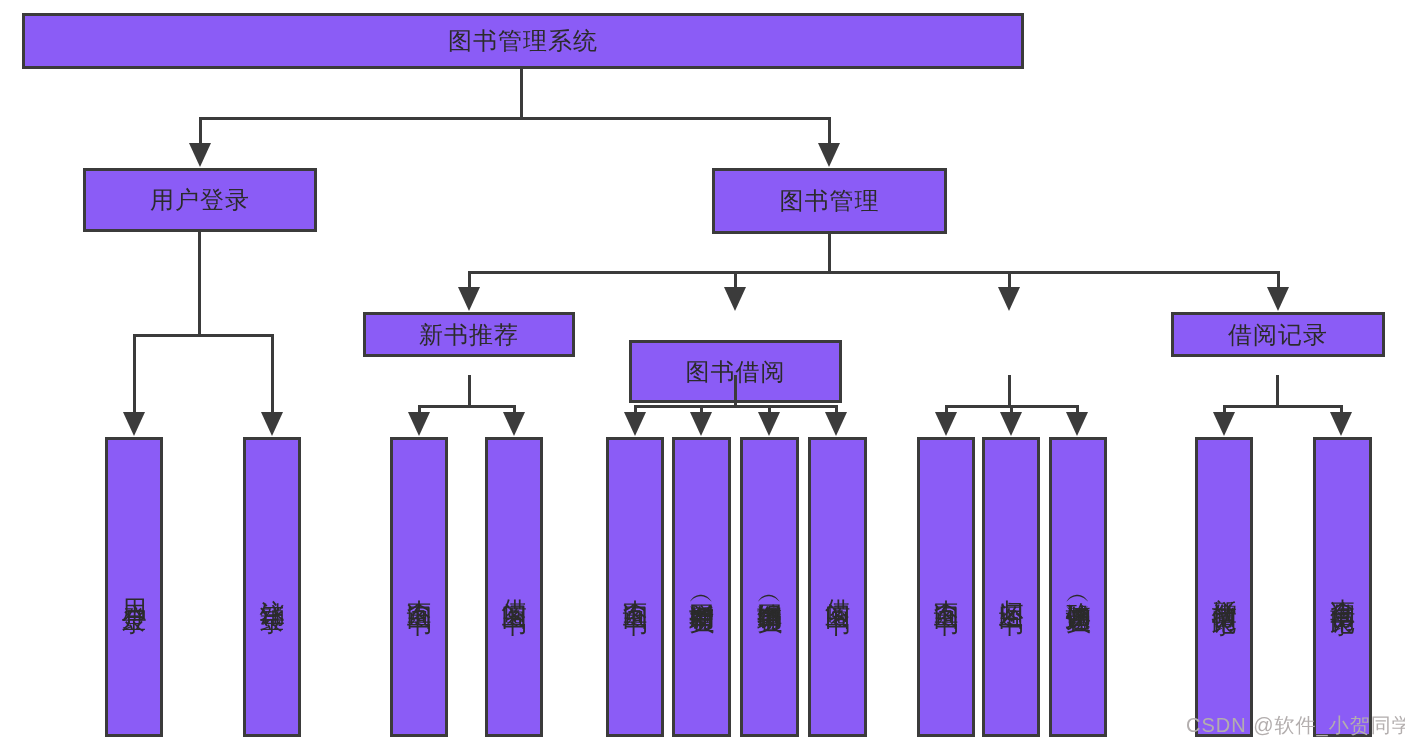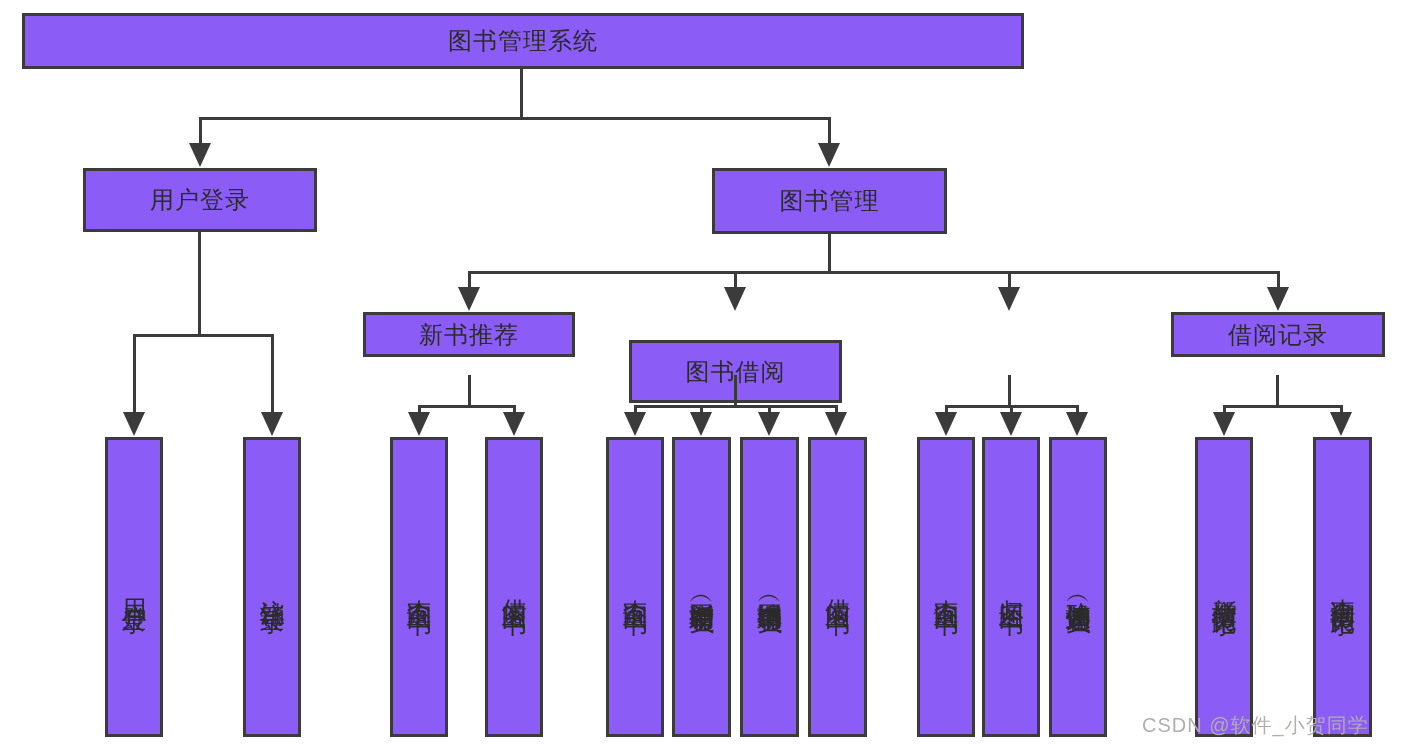--- a/index.html
+++ b/index.html
@@ -17,21 +17,21 @@
     writing-mode:vertical-rl;text-orientation:mixed;
     font-size:25px;letter-spacing:4px;line-height:1.1;
   }
   .line{position:absolute;background:var(--line,#3b3b3b);}
   .arrow{
     position:absolute;width:0;height:0;
     border-left:11px solid transparent;border-right:11px solid transparent;
     border-top:24px solid var(--line,#3b3b3b);
   }
   .watermark{
-    position:absolute;left:1142px;top:712px;width:212px;
+    position:absolute;left:1186px;top:712px;width:212px;
     font-size:20px;color:var(--watermark,#b3aeae);letter-spacing:1px;white-space:nowrap;
   }
 </style>
 </head>
 <body>
 
 <div class="canvas">
 
   <div class="box box-h" style="left:22px;top:13px;width:1002px;height:56px;">图书管理系统</div>
 

